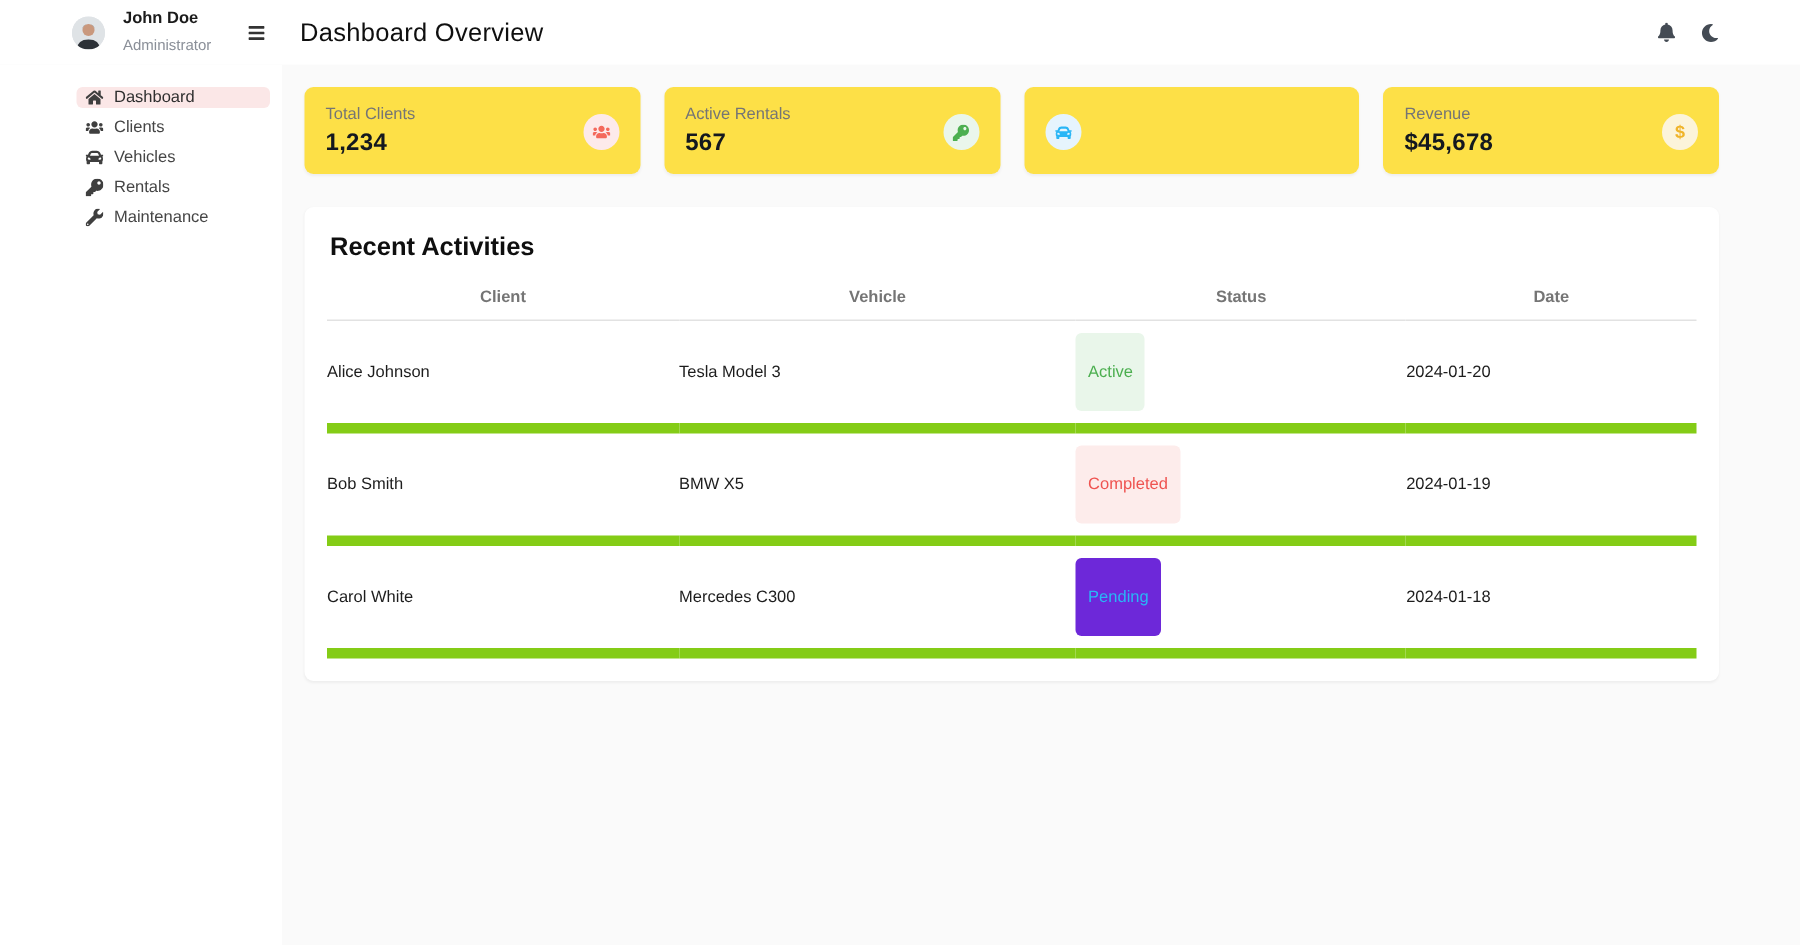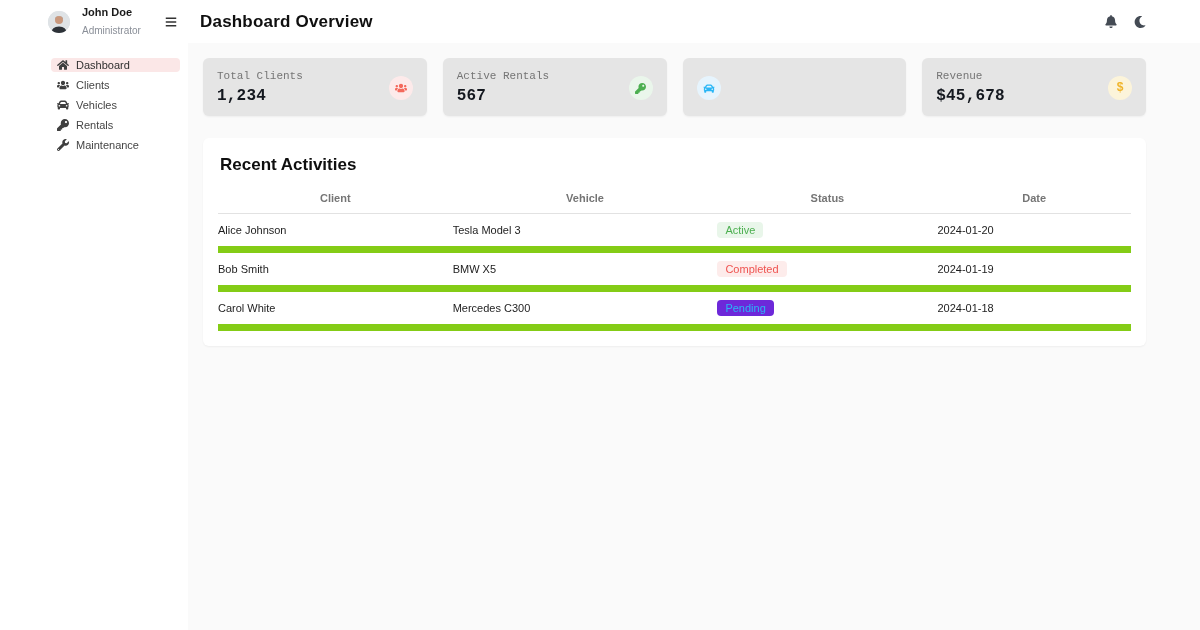--- a/index.html
+++ b/index.html
@@ -29,21 +29,21 @@
   }
   .user-meta { margin-left:12px; line-height:1.2; white-space:nowrap; }
   .user-name { font-size:11px; font-weight:700; color:#1b1b1b; }
   .user-role { font-size:10px; color:#8a8f98; margin-top:5px; }
   .menu-btn {
     background:none; border:none; cursor:pointer;
     color:#333; width:16px; height:16px;
     display:flex; align-items:center; justify-content:center; padding:0;
   }
   .topbar-title {
-    margin-left:12px; font-size:17px; font-weight:700; color:#0f0f0f;
+    margin-left:12px; font-size:17px; font-weight:400; color:#0f0f0f;
     letter-spacing:.2px;
   }
   .topbar-right {
     margin-left:auto; display:flex; align-items:center; gap:17px;
     padding-right:54px;
   }
   .icon-btn {
     background:none; border:none; cursor:pointer; padding:0;
     color:#444b54; display:flex; align-items:center; justify-content:center;
   }
@@ -58,24 +58,24 @@
     height:14px; border-radius:4px; padding-left:6px; margin-bottom:6px;
     font-size:11px; color:#454545; cursor:pointer;
   }
   .nav-item.active { background:#fbe7e7; color:#2f2f2f; }
   .nav-icon { width:12px; height:12px; margin-right:7px; color:#3f3f3f; flex:0 0 12px; }
 
   
   .main { margin-left:188px; padding:15px 54px 30px 15px; }
   .stats-row { display:flex; gap:16px; }
   .stat-card {
-    flex:1; height:58px; background:#e5e5e5; border-radius:6px;
+    flex:1; height:58px; background:#fde047; border-radius:6px;
     box-shadow:0 1px 2px rgba(0,0,0,.05);
     padding:11px 14px;
-    display:flex; align-items:center; justify-content:space-between;font-family:Liberation Mono, monospace;
+    display:flex; align-items:center; justify-content:space-between;
   }
   .stat-label { font-size:11px; color:#757575; margin-bottom:5px; }
   .stat-value { font-size:16px; font-weight:700; color:#14181f; letter-spacing:.2px; }
   .stat-icon-circle {
     width:24px; height:24px; border-radius:50%;
     display:flex; align-items:center; justify-content:center; margin-top:2px;
   }
   .c-red    { background:#fdeaea; color:#f4695c; }
   .c-green  { background:#eaf6eb; color:#4caf50; }
   .c-blue   { background:#e6f4fd; color:#29b6f6; }
@@ -88,21 +88,21 @@
   }
   .activities-title { font-size:17px; font-weight:700; color:#0f0f0f; margin:2px 0 11px 2px; }
   table.activities { width:100%; border-collapse:collapse; font-size:11px; }
   table.activities th {
     text-align:center; font-weight:700; color:#757575;
     padding:6px 0 9px; border-bottom:1px solid #e2e2e2;
   }
   table.activities td {
     padding:8px 0; border-bottom:7px solid #84cc16; color:#1d1d1d;
   }
-  .badge { display:inline-block; padding:2px 8px; border-radius:4px; font-size:11px; }
+  .badge { display:inline-block; padding:20px 8px; border-radius:4px; font-size:11px; }
   .badge-active    { color:#4caf50; background:#e9f6ea; }
   .badge-completed { color:#ef5350; background:#fdeceb; }
   .badge-pending   { color:#29b6f6; background:#6d28d9; }
 </style>
 </head>
 <body>
 
 <svg width="0" height="0" style="position:absolute" aria-hidden="true">
   <defs>
     <symbol id="i-bars" viewBox="0 0 448 512">

